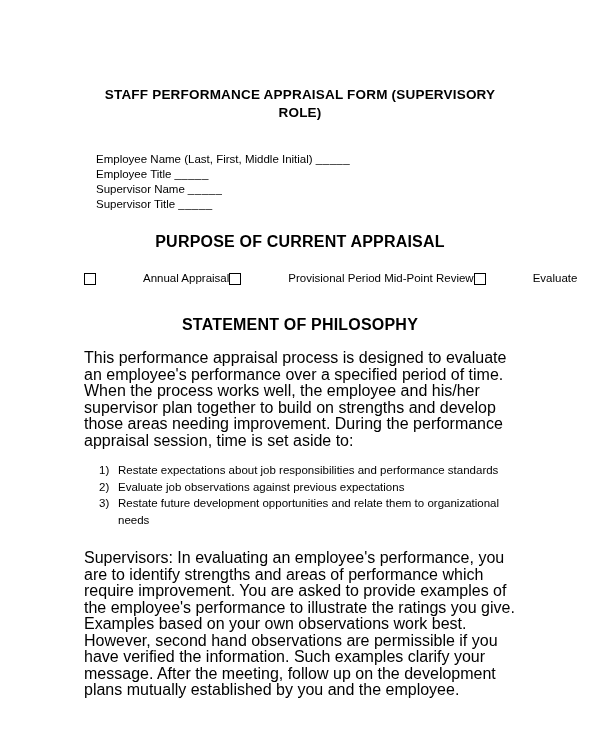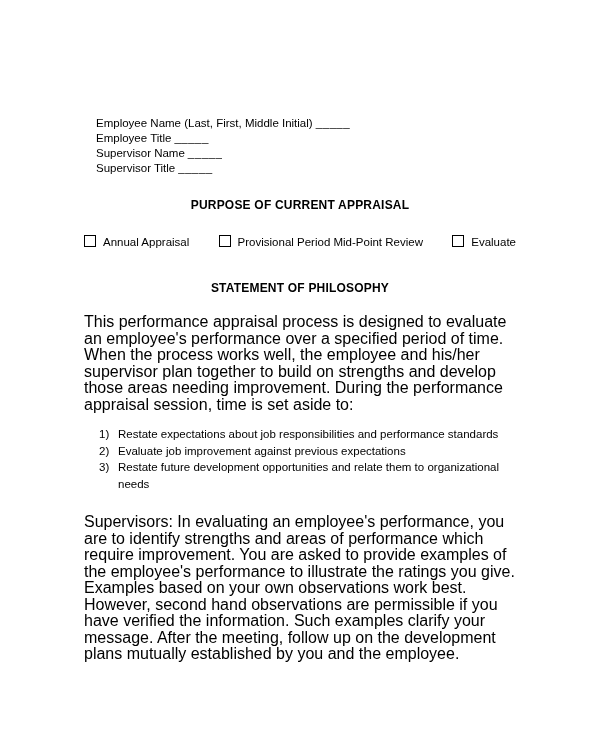--- a/index.html
+++ b/index.html
@@ -31,38 +31,39 @@
   }
   .fields {
     margin-top: 30px;
     font-size: 11.5px;
     line-height: 15px;
   }
   .field-row { white-space: nowrap; padding-left: 12px; }
   .blank { margin-left: 3px; letter-spacing: 0.5px; }
   .section-heading {
     font-weight: bold;
-    font-size: 12px;
+    font-size: 16px;
     line-height: 15px;
     text-align: center;
     letter-spacing: 0.2px;
   }
   .purpose-heading { margin-top: 22px; }
   .checkbox-row {
     margin-top: 22px;
     display: flex;
     justify-content: space-between;
     align-items: center;
     font-size: 11.5px;
     line-height: 14px;
   }
   .checkbox-item {
     display: flex;
-    align-items: flex-start;
+    align-items: flex-end;
     white-space: nowrap;
+    gap: 40px;
   }
   .checkbox {
     width: 12px;
     height: 12px;
     border: 1px solid #000;
     background: #fff;
     margin-right: 7px;
     flex: none;
     display: inline-block;
     cursor: pointer;
@@ -84,20 +85,21 @@
   .list-text { flex: 1; }
   .supervisors { margin-top: 22px; }
   .bold { font-weight: normal; }
 </style>
 </head>
 <body>
 
 <div class="page">
   <div class="content">
 
+    <div class="doc-title">STAFF PERFORMANCE APPRAISAL FORM (SUPERVISORY ROLE)</div>
 
     <div class="fields">
       <div class="field-row">
         <span>Employee Name (Last, First, Middle Initial)</span><span class="blank">_____</span>
       </div>
       <div class="field-row">
         <span>Employee Title</span><span class="blank">_____</span>
       </div>
       <div class="field-row">
         <span>Supervisor Name</span><span class="blank">_____</span>
@@ -128,21 +130,21 @@
 
     <p class="para">This performance appraisal process is designed to evaluate an employee's performance over a specified period of time. When the process works well, the employee and his/her supervisor plan together to build on strengths and develop those areas needing improvement.  During the performance appraisal session, time is set aside to:</p>
 
     <div class="numbered-list">
       <div class="list-item">
         <span class="list-num">1)</span>
         <span class="list-text">Restate expectations about job responsibilities and performance standards</span>
       </div>
       <div class="list-item">
         <span class="list-num">2)</span>
-        <span class="list-text">Evaluate job improvement against previous expectations</span>
+        <span class="list-text">Evaluate job observations against previous expectations</span>
       </div>
       <div class="list-item">
         <span class="list-num">3)</span>
         <span class="list-text">Restate future development opportunities and relate them to organizational needs</span>
       </div>
     </div>
 
     <p class="para supervisors">
       <span class="bold">Supervisors:</span><span>  In evaluating an employee's performance, you are to identify strengths and areas of performance which require improvement. You are asked to provide examples of the employee's performance to illustrate the ratings you give. Examples based on your own observations work best. However, second hand observations are permissible if you have verified the information.  Such examples clarify your message.  After the meeting, follow up on the development plans mutually established by you and the employee.</span>
     </p>

